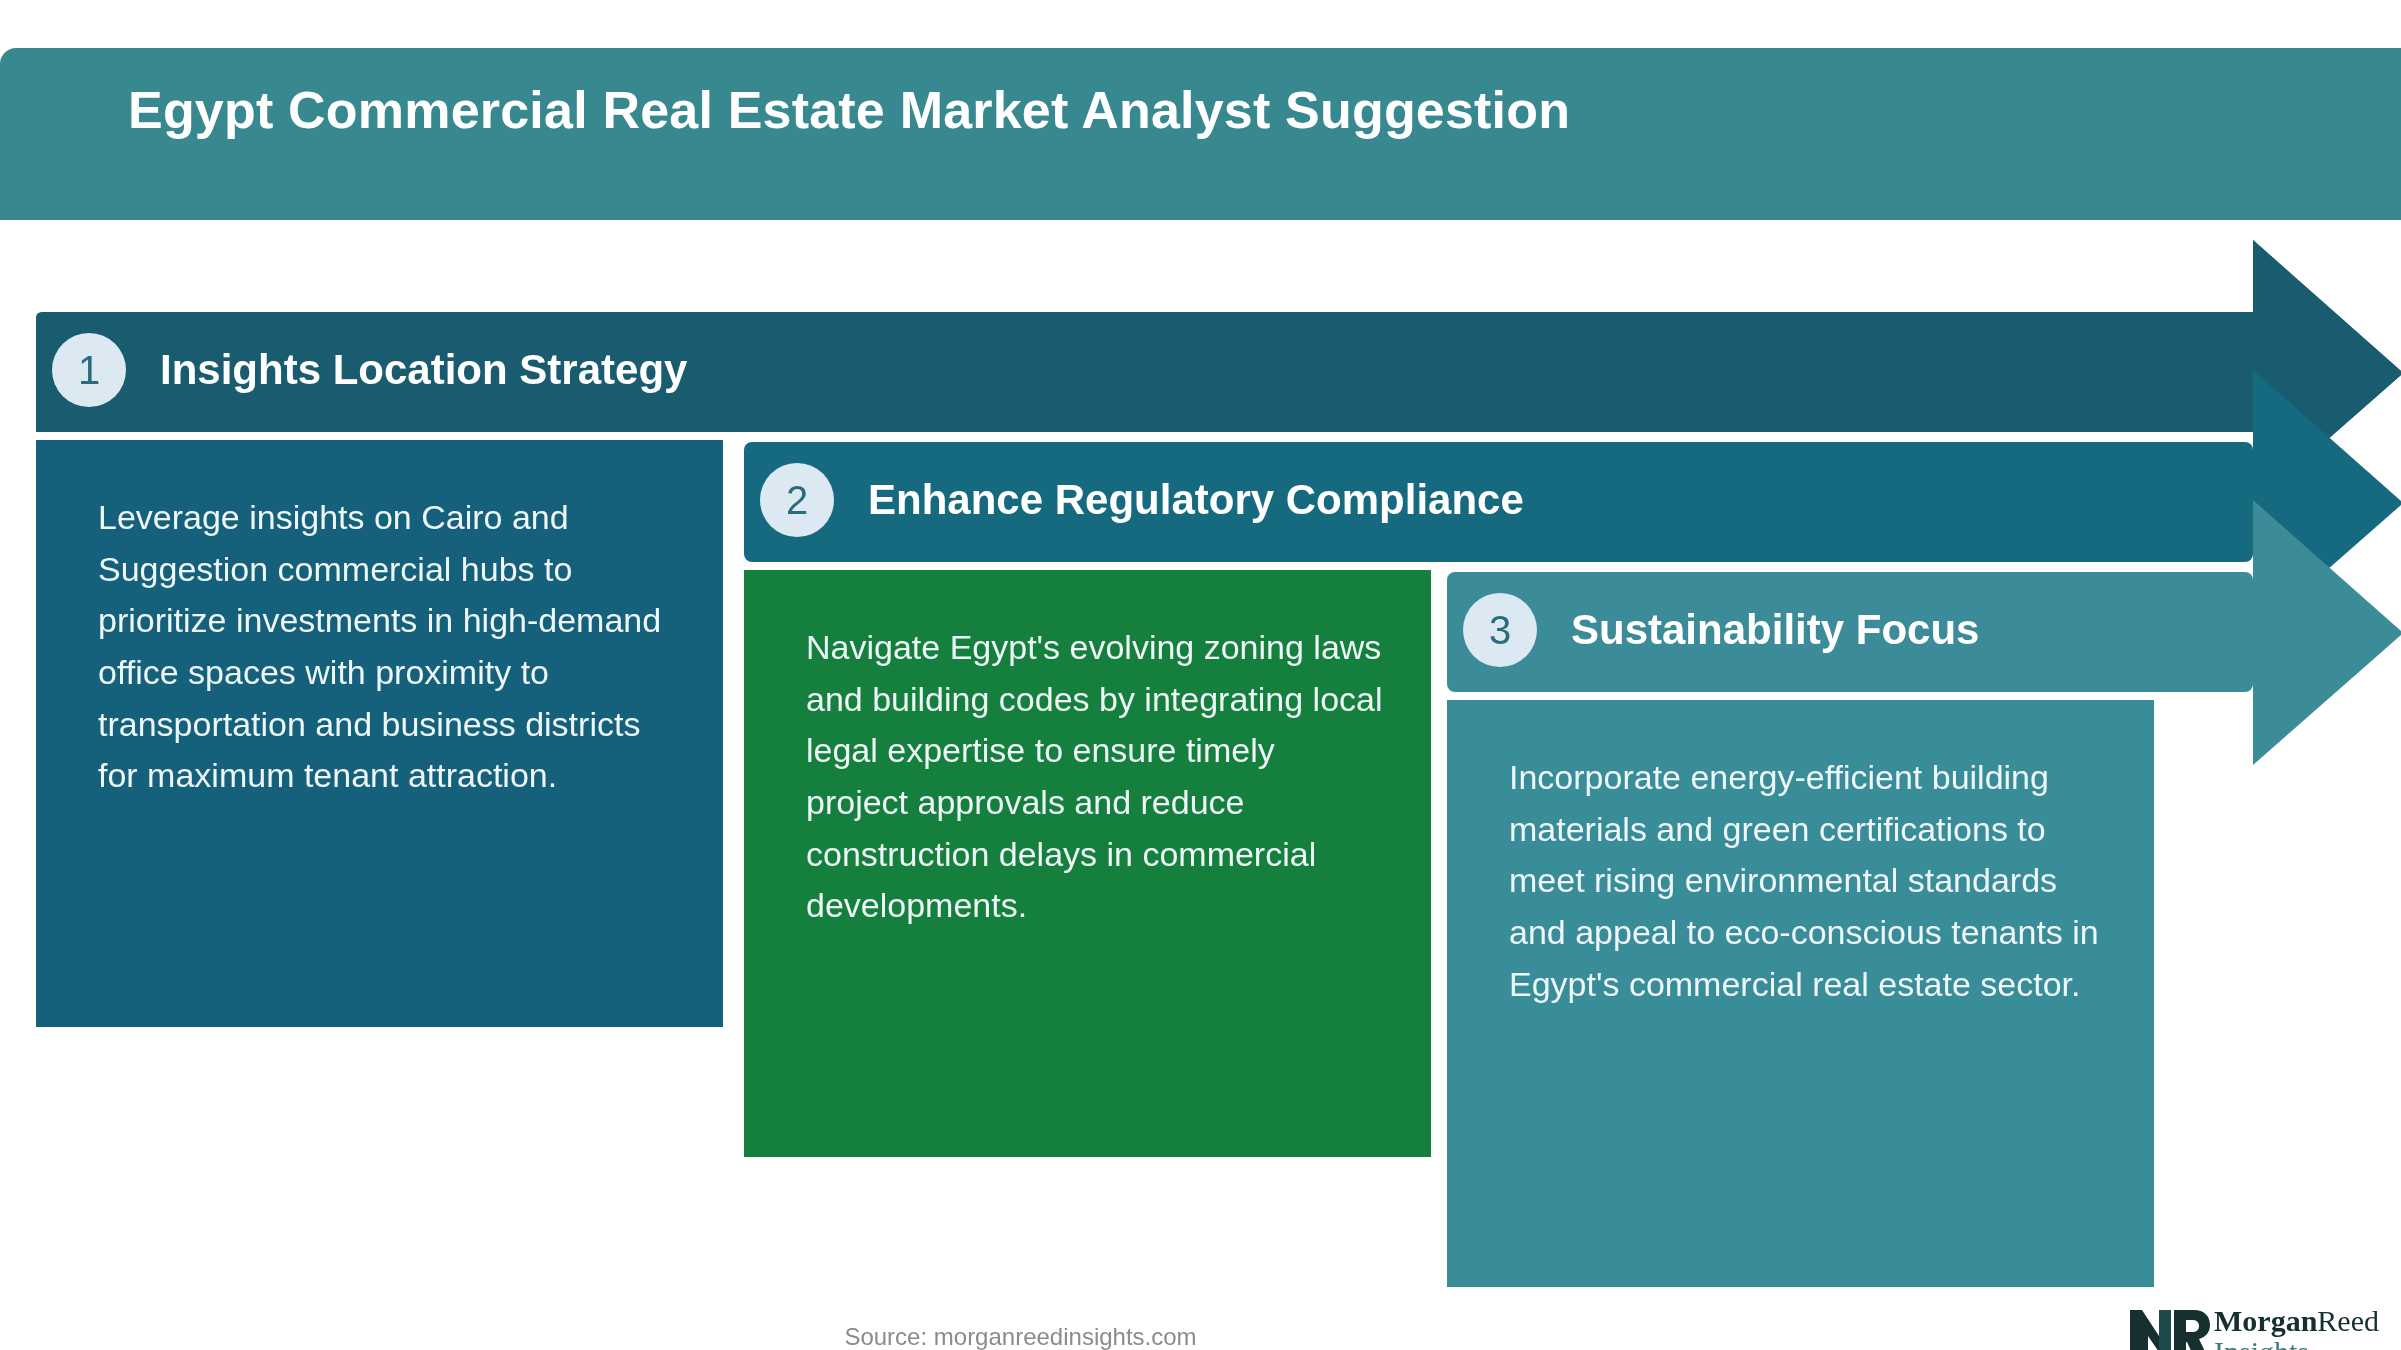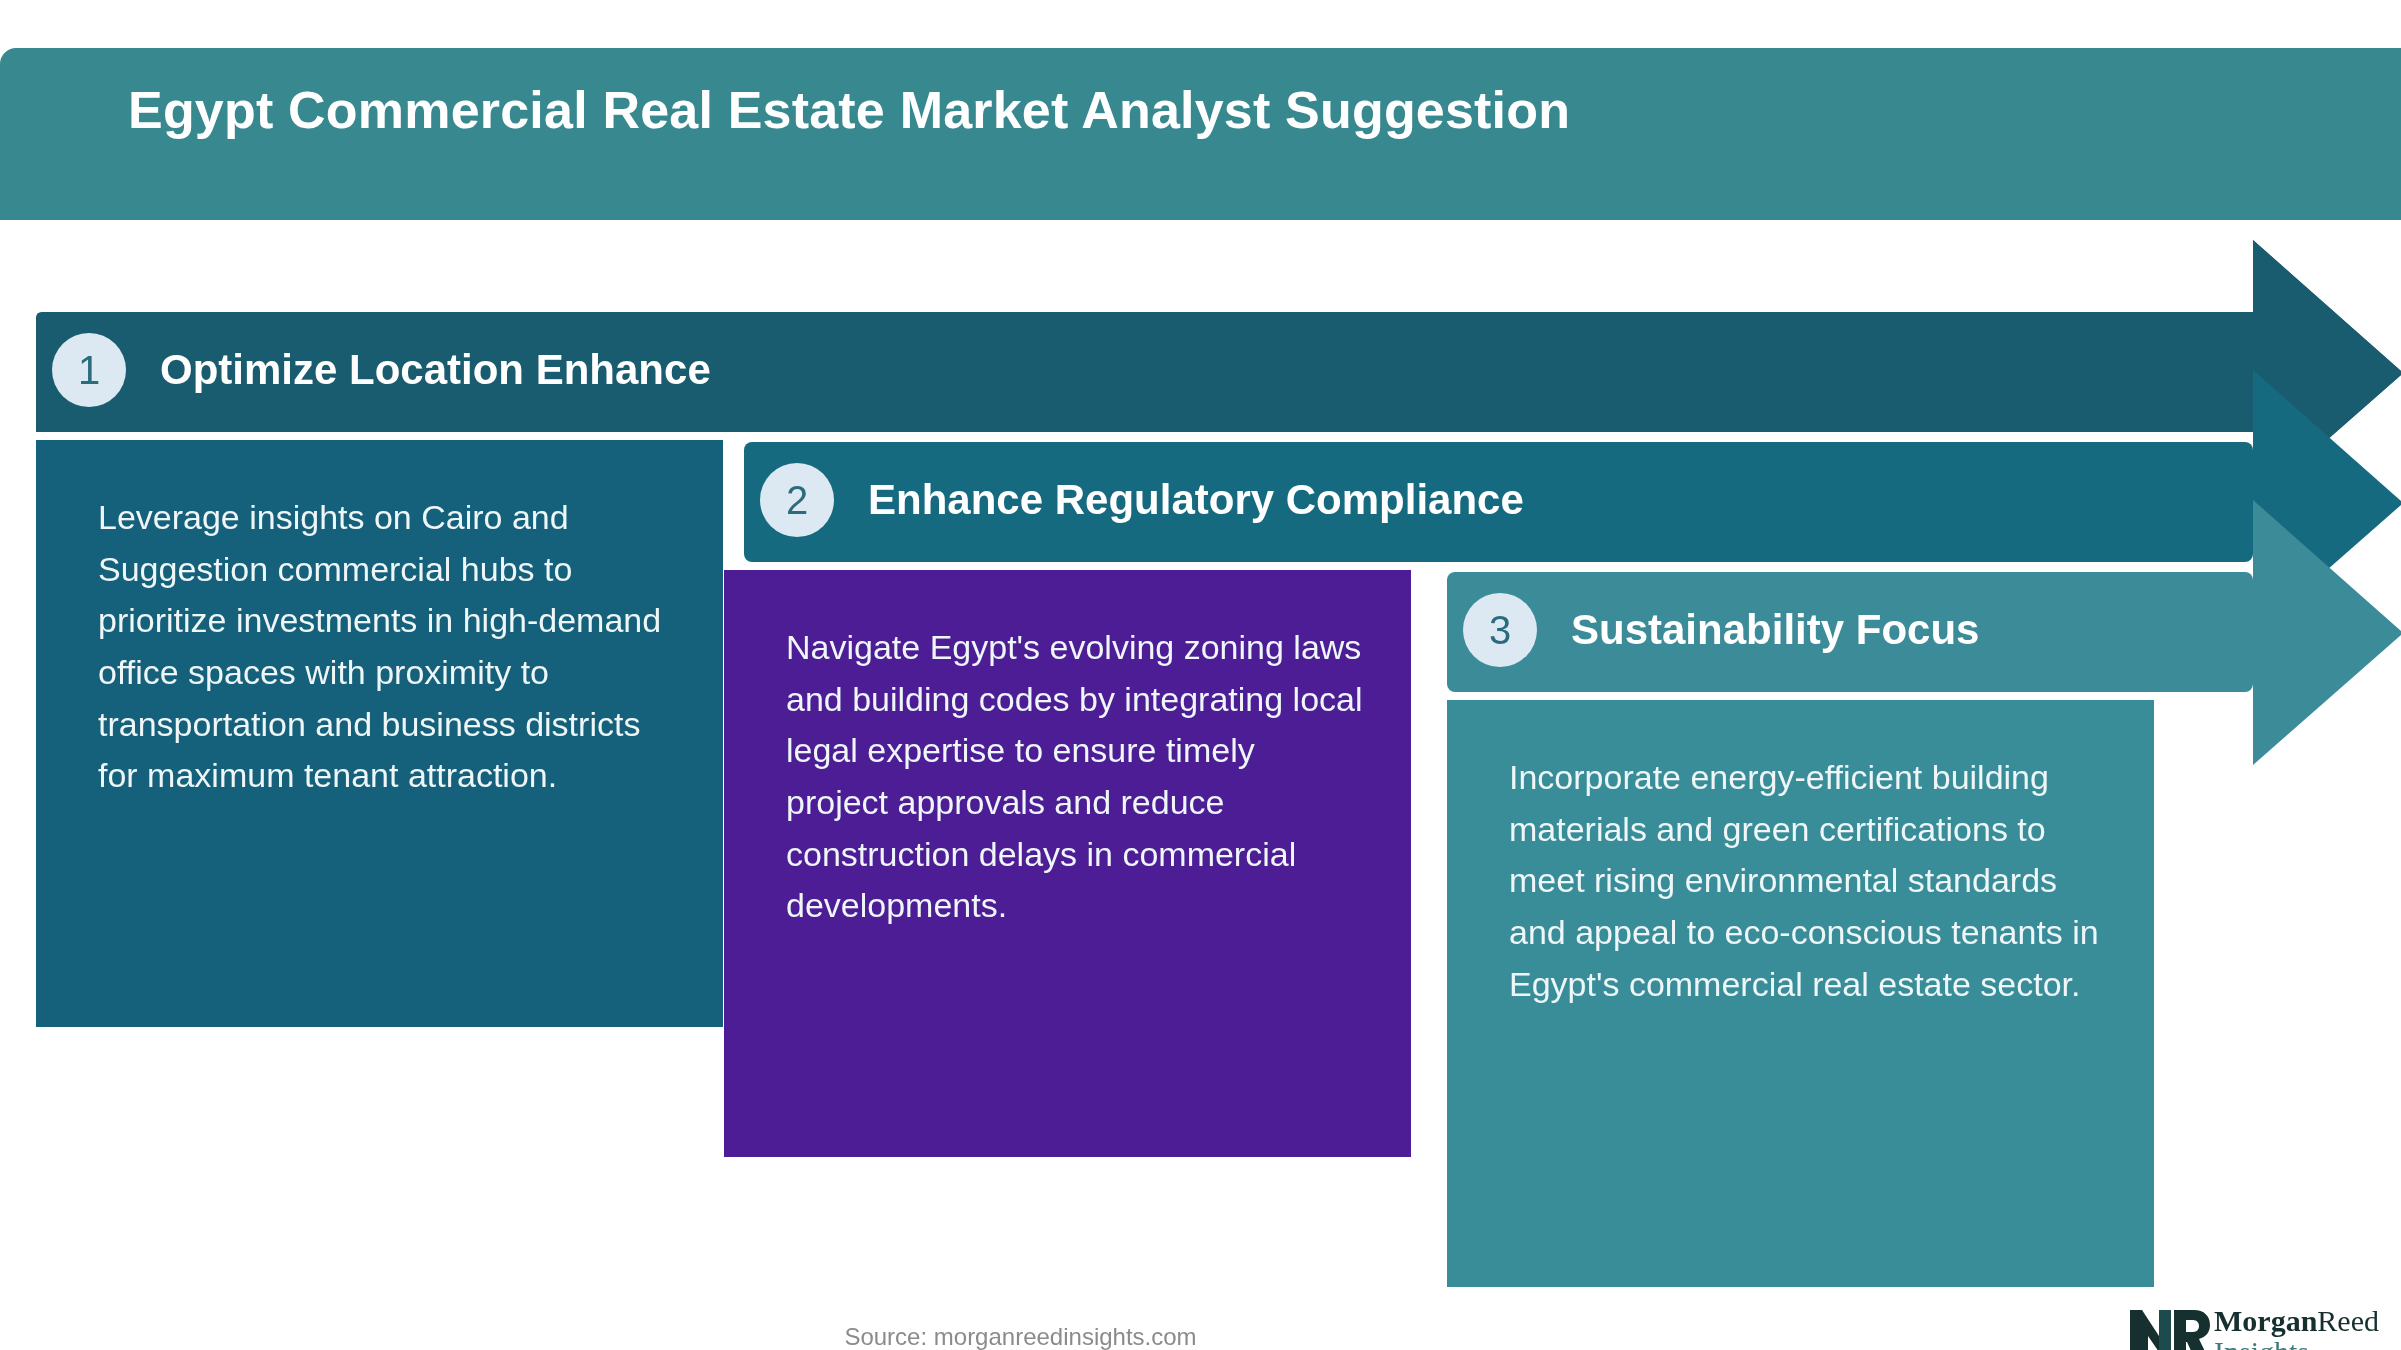--- a/index.html
+++ b/index.html
@@ -185,38 +185,38 @@
     </g>
 
     <g>
       <rect x="1447" y="524" width="806" height="120" rx="8" fill="#3c8b98"></rect>
       <path d="M 2253,452 L 2401,583 L 2401,587 L 2253,717 Z" fill="#3c8b98"></path>
     </g>
   </svg>
 
   <div class="band-row" style="left:52px; top:264px;">
     <div class="band-badge">1</div>
-    <div class="band-title">Optimize Location Enhance</div>
+    <div class="band-title">Insights Location Strategy</div>
   </div>
 
   <div class="band-row" style="left:760px; top:394px;">
     <div class="band-badge">2</div>
     <div class="band-title">Enhance Regulatory Compliance</div>
   </div>
 
   <div class="band-row" style="left:1463px; top:524px;">
     <div class="band-badge">3</div>
     <div class="band-title">Sustainability Focus</div>
   </div>
 
   <div class="body-box" style="left:36px; top:392px; width:687px; height:587px; background:#15607a;">
     <div class="body-text">Leverage insights on Cairo and Suggestion commercial hubs to prioritize investments in high-demand office spaces with proximity to transportation and business districts for maximum tenant attraction.</div>
   </div>
 
-  <div class="body-box" style="left:724px; top:522px; width:687px; height:587px; background:#4c1d95;">
+  <div class="body-box" style="left:744px; top:522px; width:687px; height:587px; background:#15803d;">
     <div class="body-text">Navigate Egypt's evolving zoning laws and building codes by integrating local legal expertise to ensure timely project approvals and reduce construction delays in commercial developments.</div>
   </div>
 
   <div class="body-box" style="left:1447px; top:652px; width:707px; height:587px; background:#388d99;">
     <div class="body-text">Incorporate energy-efficient building materials and green certifications to meet rising environmental standards and appeal to eco-conscious tenants in Egypt's commercial real estate sector.</div>
   </div>
 
   <div class="source-text">
     <span class="source-text-inner">Source: morganreedinsights.com</span>
   </div>

